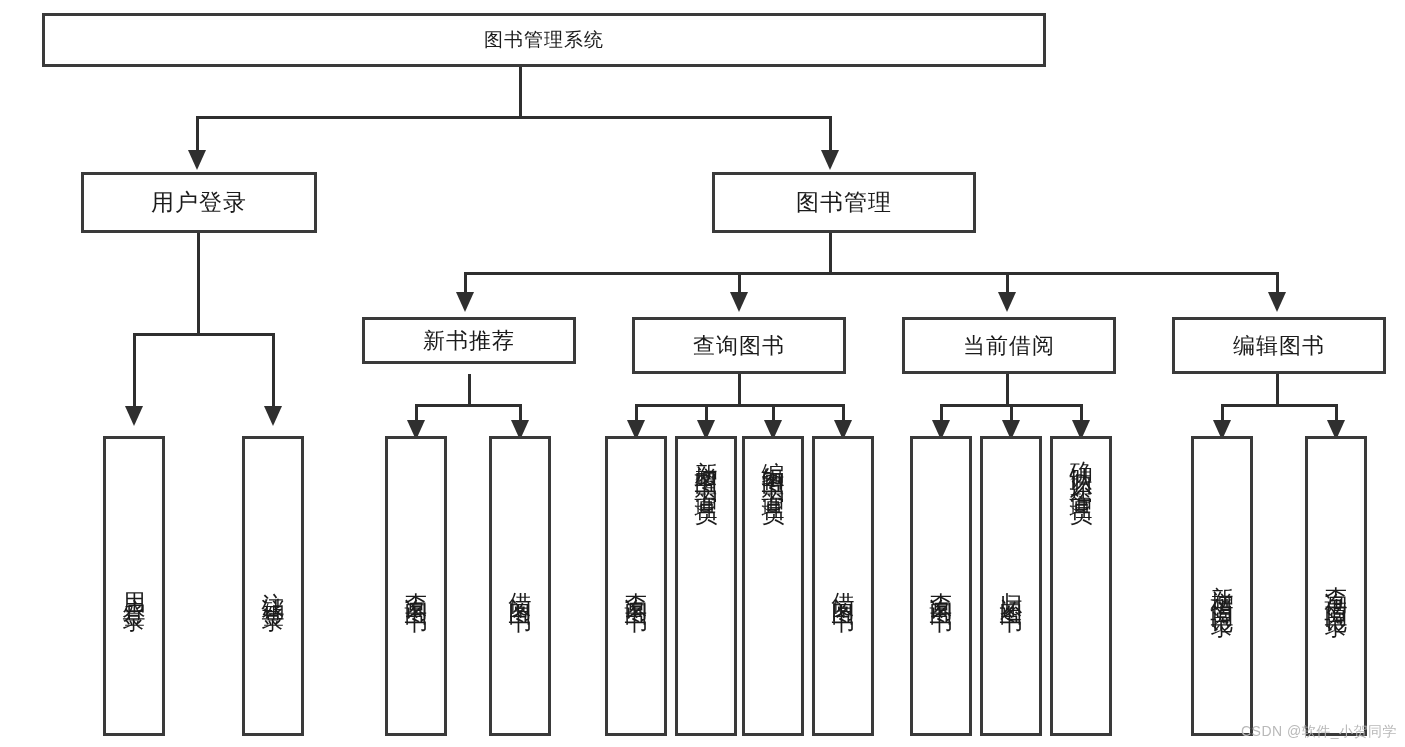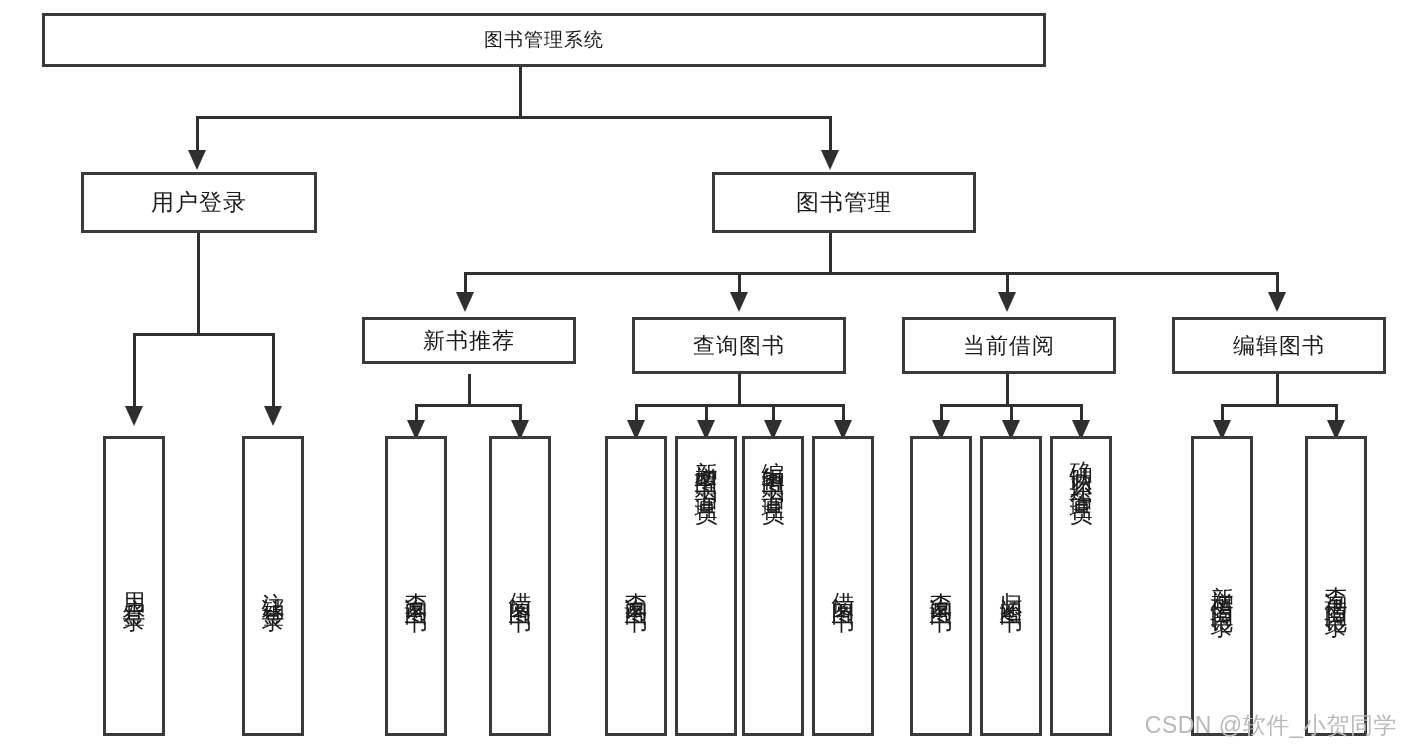--- a/index.html
+++ b/index.html
@@ -75,21 +75,21 @@
     height: 0;
     border-left: 9px solid transparent;
     border-right: 9px solid transparent;
     border-top: 20px solid #2f2f2f;
   }
   
   #watermark {
     position: absolute;
     right: 8px;
     bottom: 6px;
-    font-size: 23px;
+    font-size: 14px;
     color: #b9b9b9;
     white-space: nowrap;
     letter-spacing: 0.5px;
   }
 </style>
 </head>
 <body>
 
 <div id="canvas">
 

